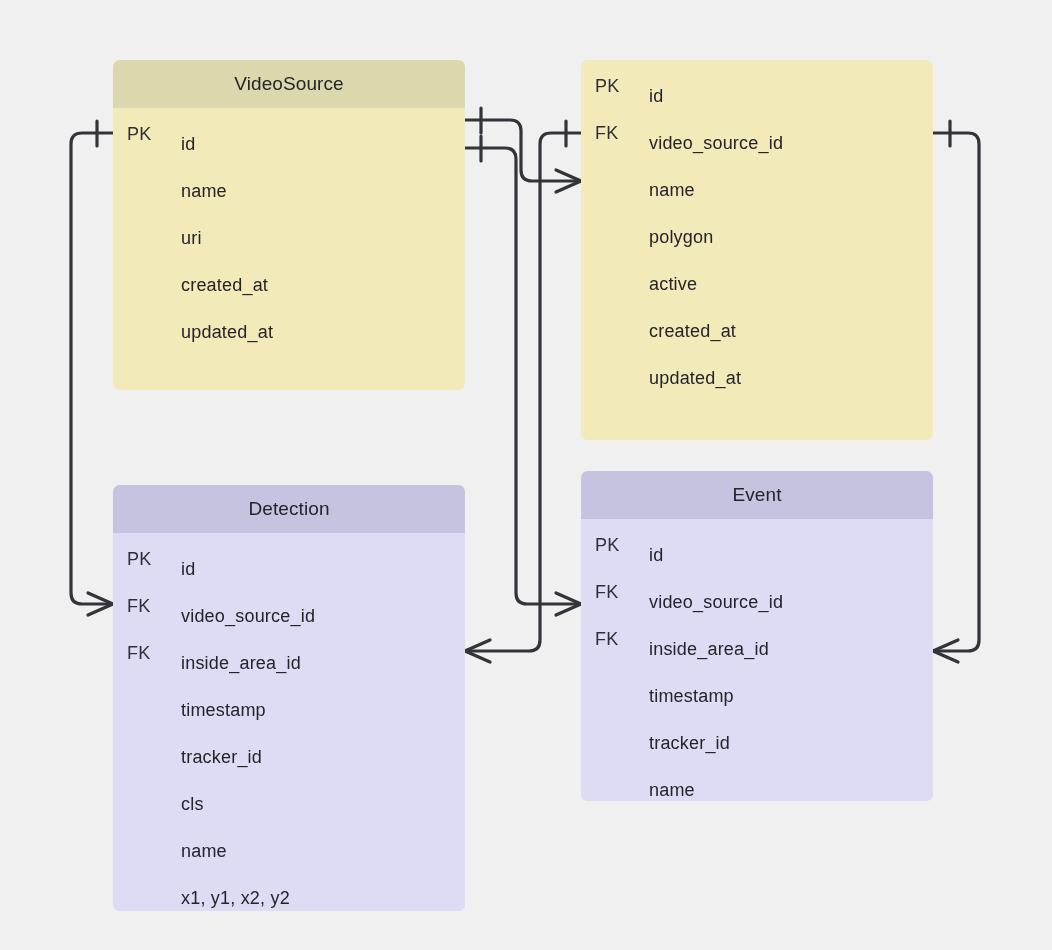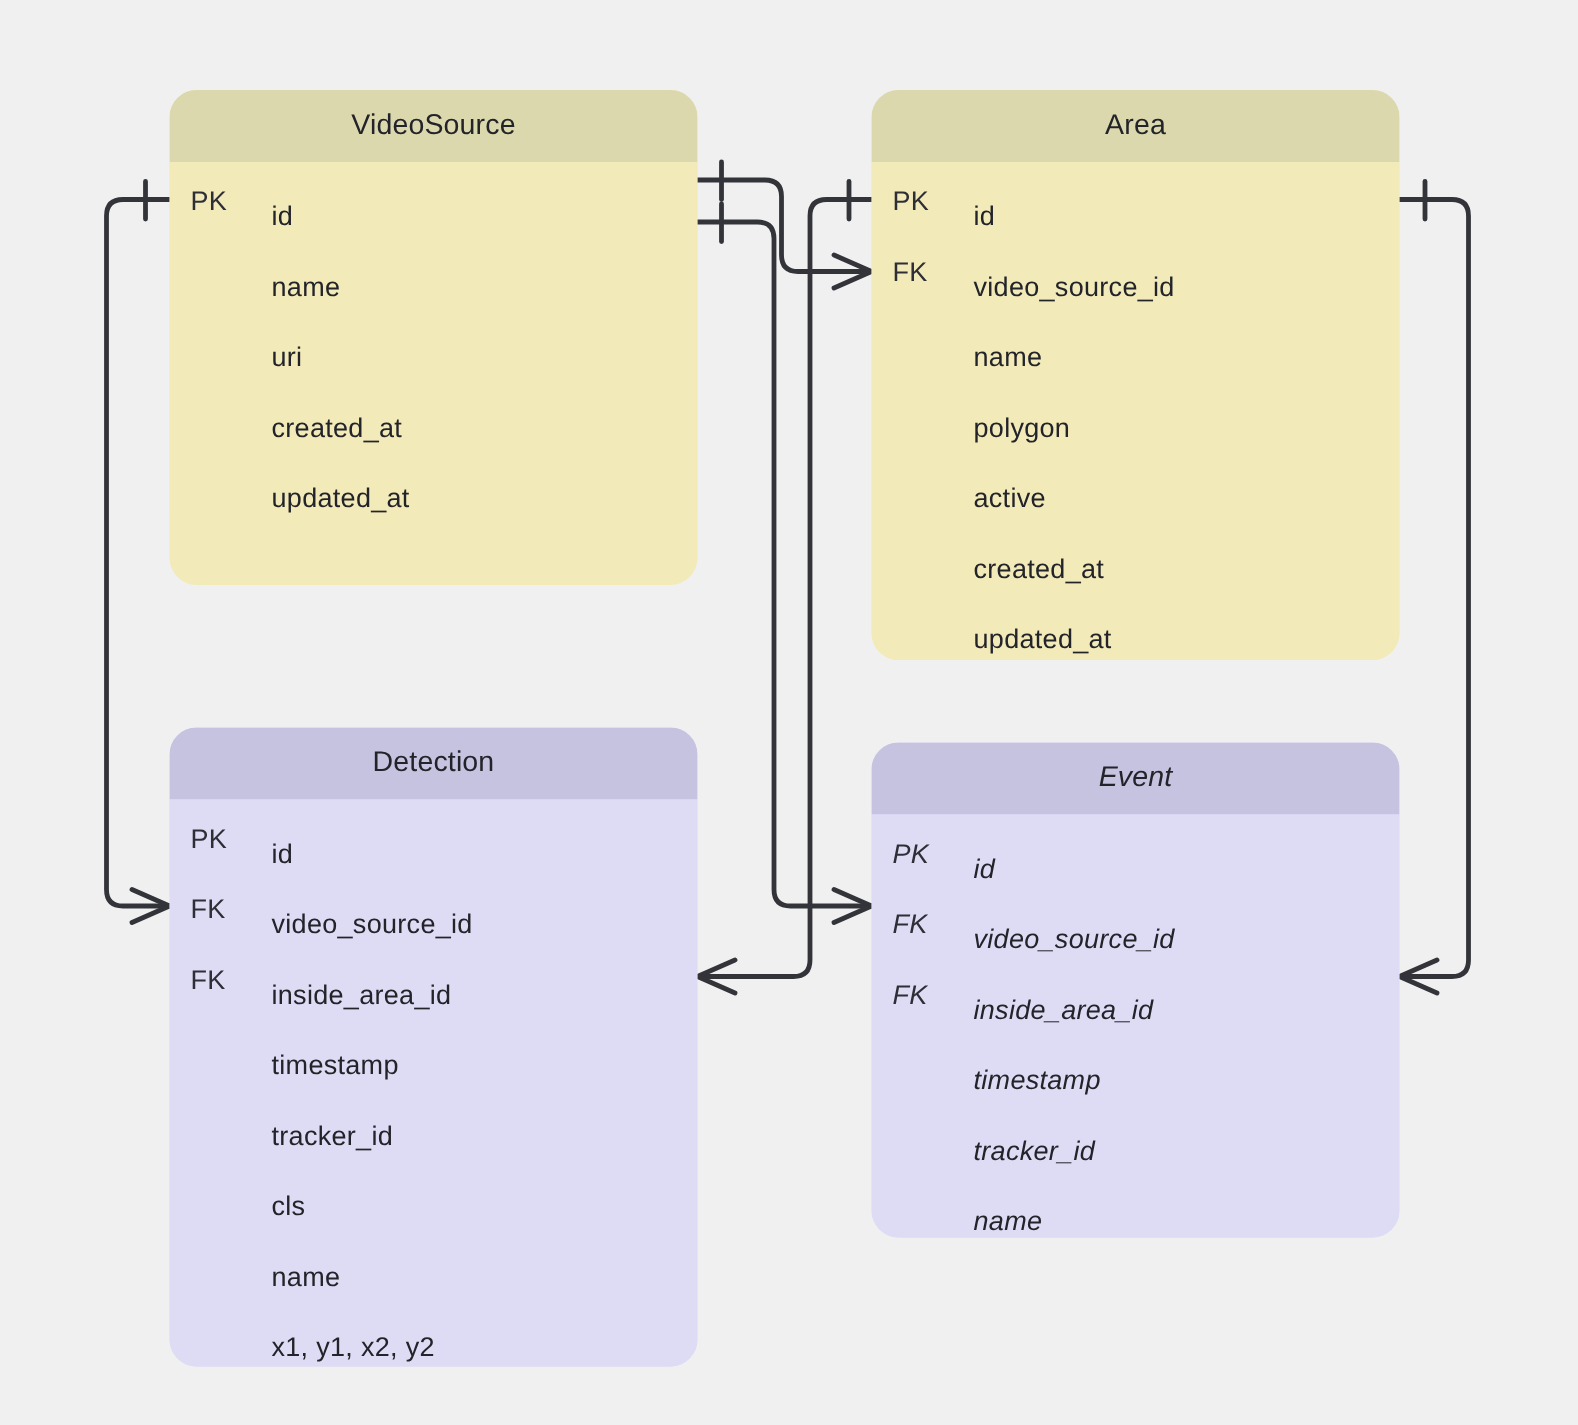--- a/index.html
+++ b/index.html
@@ -27,21 +27,21 @@
     left: 0;
     top: 0;
     width: 1052px;
     height: 950px;
     z-index: 1;
     pointer-events: none;
   }
   .entity {
     position: absolute;
     z-index: 2;
-    border-radius: 18px;
+    border-radius: 7px;
     overflow: hidden;
     box-sizing: border-box;
   }
   .entity-header {
     height: 48px;
     line-height: 48px;
     text-align: center;
     font-size: 19px;
     color: #23242a;
     letter-spacing: 0.1px;
@@ -146,21 +146,20 @@
             <span class="attr-key"></span>
             <span class="attr-name">created_at</span>
           </div>
           <div class="attr-row">
             <span class="attr-key"></span>
             <span class="attr-name">updated_at</span>
           </div>
         </div>
       </div>
       <div class="entity theme-amber" style="left: 581px; top: 60px; width: 352px; height: 380px;">
-        <div class="entity-header">Area</div>
         <div class="entity-body">
           <div class="attr-row">
             <span class="attr-key">PK</span>
             <span class="attr-name">id</span>
           </div>
           <div class="attr-row">
             <span class="attr-key">FK</span>
             <span class="attr-name">video_source_id</span>
           </div>
           <div class="attr-row">
@@ -215,21 +214,21 @@
           <div class="attr-row">
             <span class="attr-key"></span>
             <span class="attr-name">name</span>
           </div>
           <div class="attr-row">
             <span class="attr-key"></span>
             <span class="attr-name">x1, y1, x2, y2</span>
           </div>
         </div>
       </div>
-      <div class="entity theme-lavender" style="left: 581px; top: 495px; width: 352px; height: 330px; font-style: italic;">
+      <div class="entity theme-lavender" style="left: 581px; top: 471px; width: 352px; height: 330px;">
         <div class="entity-header">Event</div>
         <div class="entity-body">
           <div class="attr-row">
             <span class="attr-key">PK</span>
             <span class="attr-name">id</span>
           </div>
           <div class="attr-row">
             <span class="attr-key">FK</span>
             <span class="attr-name">video_source_id</span>
           </div>

